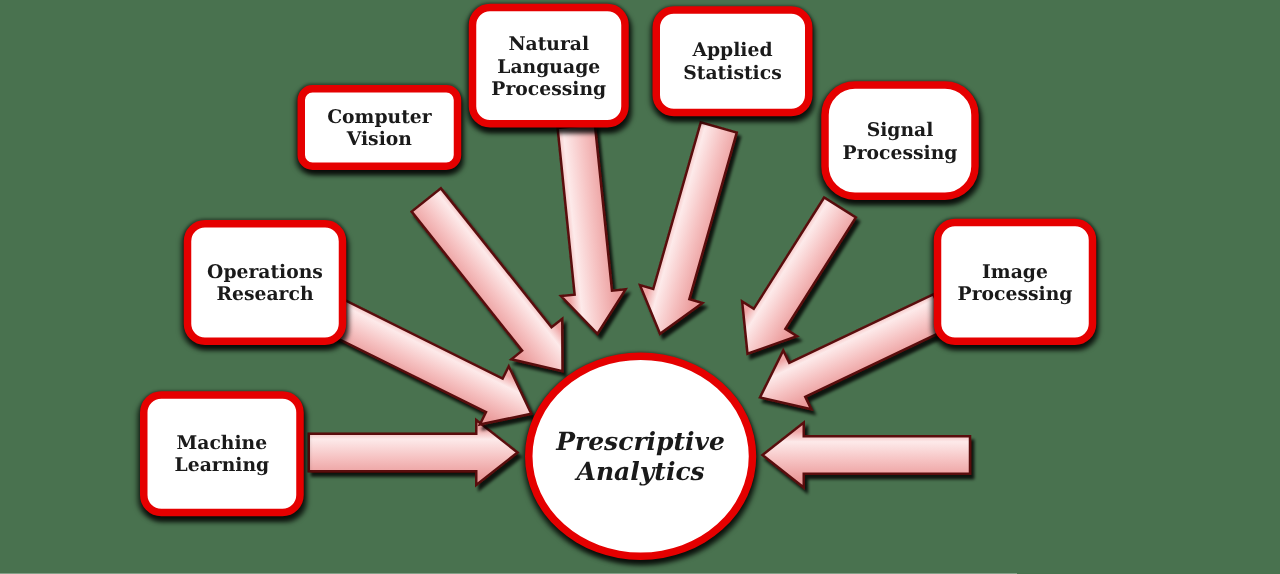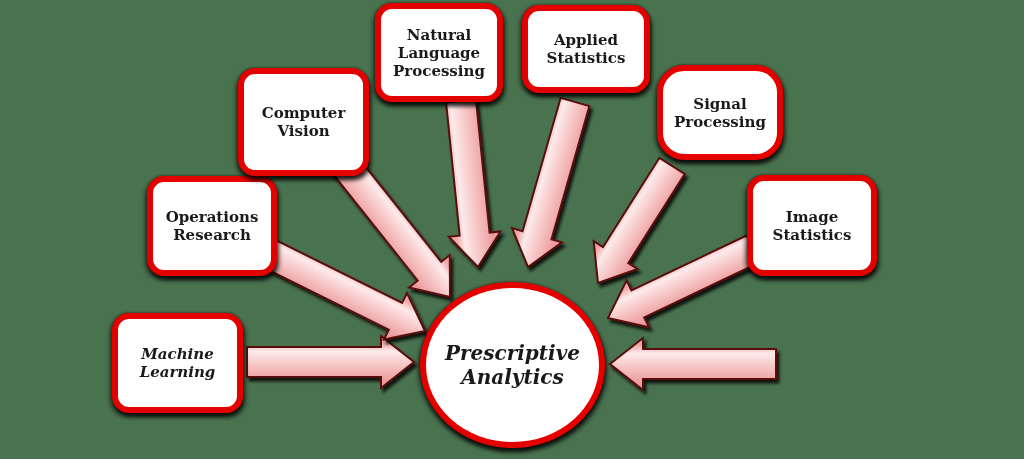--- a/index.html
+++ b/index.html
@@ -19,23 +19,23 @@
     border-radius:17px;
     display:flex;align-items:center;justify-content:center;
     text-align:center;
     font-weight:bold;
     color:#1A1A1A;
     font-size:15px;
     line-height:1.2;
     padding:2px 4px;
     box-shadow:2px 4px 4px rgba(0,0,0,0.75), -2px 3px 4px rgba(0,0,0,0.55), 0 -1px 2px rgba(0,0,0,0.3);
   }
-  .box-ml  {left:112px;top:313px;width:131px;height:100px;font-style:italic;}
+  .box-ml  {left:112px;top:313px;width:131px;height:100px;}
   .box-or  {left:147px;top:176px;width:130px;height:100px;}
-  .box-cv  {left:238px;top:68px; width:131px;height:108px;}
+  .box-cv  {left:238px;top:68px; width:131px;height:68px;border-radius:12px;}
   .box-nlp {left:375px;top:3px;  width:128px;height:99px;}
   .box-as  {left:522px;top:5px;  width:128px;height:88px;}
   .box-sp  {left:657px;top:65px; width:126px;height:95px;border-radius:27px;}
   .box-ip  {left:747px;top:175px;width:130px;height:101px;}
   .box-meta{left:778px;top:315px;width:135px;height:99px;font-size:13.5px;}
   .circle{
     left:420px;top:282px;width:185px;height:166px;
     border-radius:50%;
     font-size:20px;
     font-style:italic;
@@ -128,21 +128,21 @@
 
   <div class="node box-as">
     <span>Applied Statistics</span>
   </div>
 
   <div class="node box-sp">
     <span>Signal Processing</span>
   </div>
 
   <div class="node box-ip">
-    <span>Image Statistics</span>
+    <span>Image Processing</span>
   </div>
 
 
   <div class="node circle">
     <span>Prescriptive Analytics</span>
   </div>
 
 </div>
 
 </body></html>

